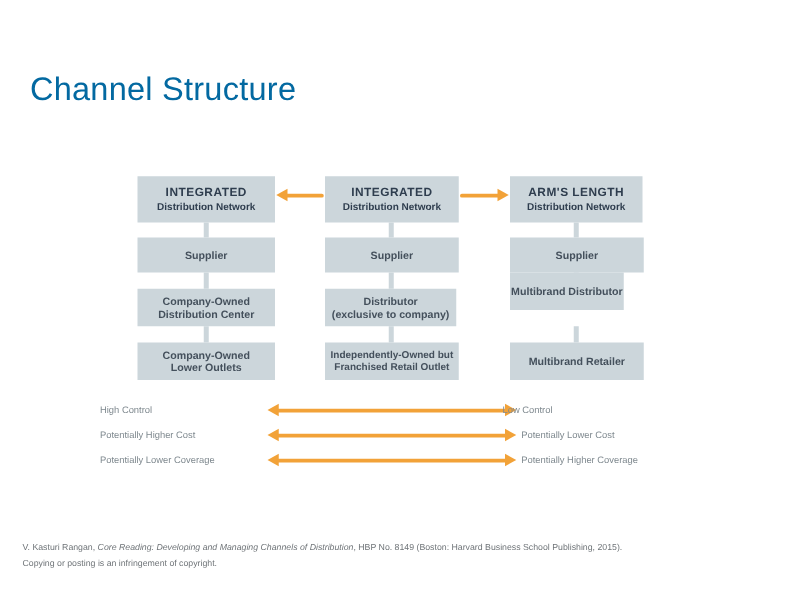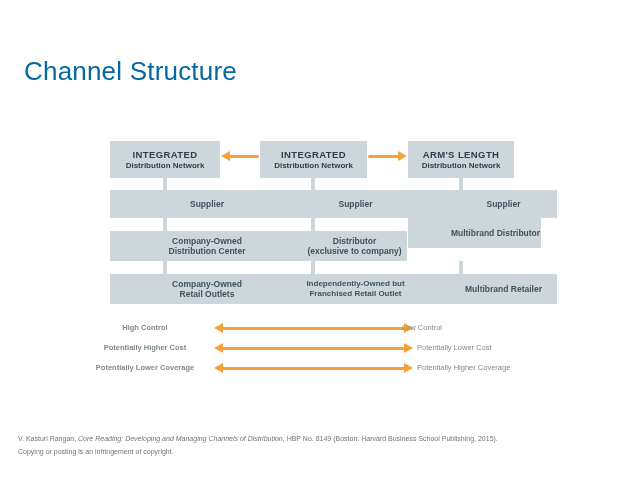--- a/index.html
+++ b/index.html
@@ -12,33 +12,33 @@
     font-size:26px;font-weight:400;color:#0369a1;letter-spacing:.2px;
   }
   
   .box{
     position:absolute;background:#ccd6db;
     display:flex;flex-direction:column;align-items:center;justify-content:center;
     text-align:center;color:#44505c;
   }
   .hbox .ht{font-size:9.5px;font-weight:700;color:#2e3d4e;letter-spacing:.4px;line-height:11px;}
   .hbox .hs{font-size:8px;font-weight:700;color:#2e3d4e;line-height:10px;margin-top:1px;}
-  .bbox{font-size:8.5px;font-weight:600;line-height:10.5px;padding-left:42px;}
+  .bbox{font-size:8.5px;font-weight:600;line-height:10.5px;}
   
   .conn{position:absolute;width:4px;background:#ccd6db;}
   
   .harrow{position:absolute;height:11px;}
   .harrow .shaft{position:absolute;top:4px;height:3px;background:#f2a238;border-radius:2px;}
   .head{position:absolute;width:0;height:0;top:0;
         border-top:5.5px solid transparent;border-bottom:5.5px solid transparent;}
   .head.hl{left:0;border-right:9px solid #f2a238;}
   .head.hr{right:0;border-left:9px solid #f2a238;}
   
   .lbl{position:absolute;font-size:7.5px;color:#7f898f;line-height:10px;white-space:nowrap;}
-  .lbl.left{width:130px;text-align:center;font-weight:bold;}
+  .lbl.left{width:130px;text-align:left;}
   
   .citation{position:absolute;left:18px;top:432px;font-size:7px;color:#6f7478;line-height:13px;}
   .citation .it{font-style:italic;}
 </style>
 </head>
 <body>
 
 <h1 class="slide-title">Channel Structure</h1>
 
 <div>
@@ -92,21 +92,21 @@
   <div class="box bbox" style="left:260px;top:231px;width:105px;height:30px;">
     <div>Distributor</div>
     <div>(exclusive to company)</div>
   </div>
   <div class="box bbox" style="left:408px;top:218px;width:91px;height:30px;">
     <div>Multibrand Distributor</div>
   </div>
 
   <div class="box bbox" style="left:110px;top:274px;width:110px;height:30px;">
     <div>Company-Owned</div>
-    <div>Retail Outlets</div>
+    <div>Lower Outlets</div>
   </div>
   <div class="box bbox" style="left:260px;top:274px;width:107px;height:30px;font-size:8px;">
     <div>Independently-Owned but</div>
     <div>Franchised Retail Outlet</div>
   </div>
   <div class="box bbox" style="left:408px;top:274px;width:107px;height:30px;">
     <div>Multibrand Retailer</div>
   </div>
 
   <div class="lbl left" style="left:80px;top:323px;">High Control</div>

